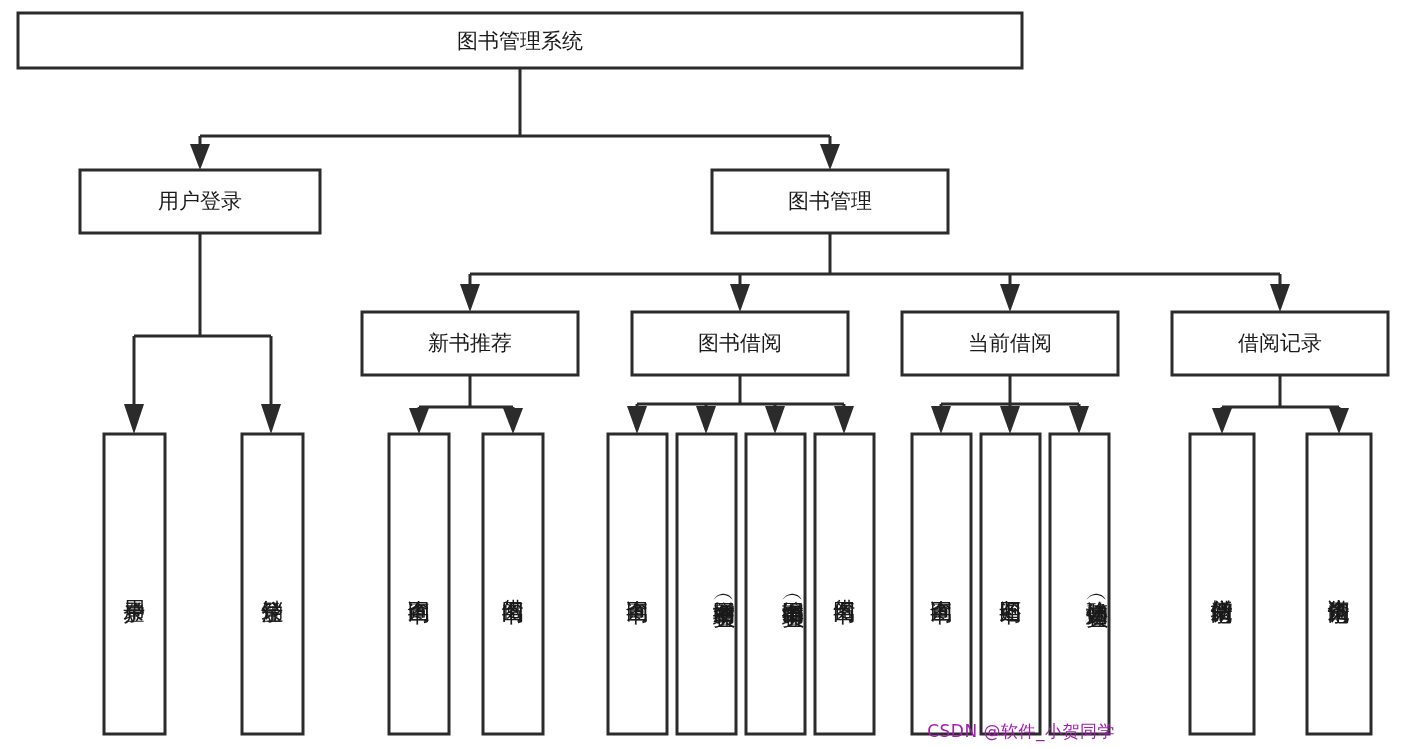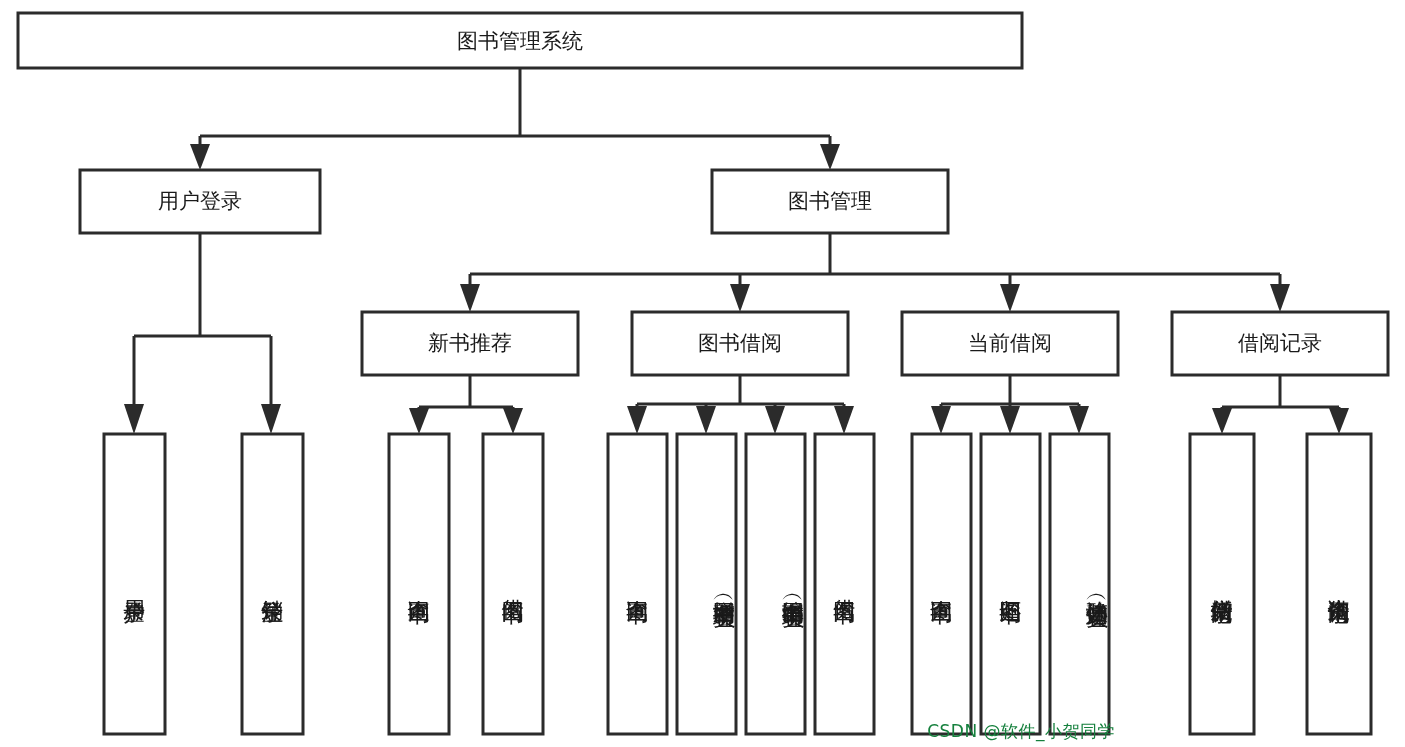--- a/index.html
+++ b/index.html
@@ -63,21 +63,21 @@
     justify-content: center;
     text-align: center;
     user-select: none;
   }
   .watermark {
     position: absolute;
     right: 8px;
     bottom: 4px;
     font-family: "DejaVu Sans", "Liberation Sans", sans-serif;
     font-size: 17px;
-    color: #15803d;
+    color: #a21caf;
     letter-spacing: 0.5px;
     white-space: pre;
   }
 </style>
 </head>
 <body>
 
 <div id="diagram-root">
 
   <svg class="diagram-svg" viewBox="0 0 1405 747">

